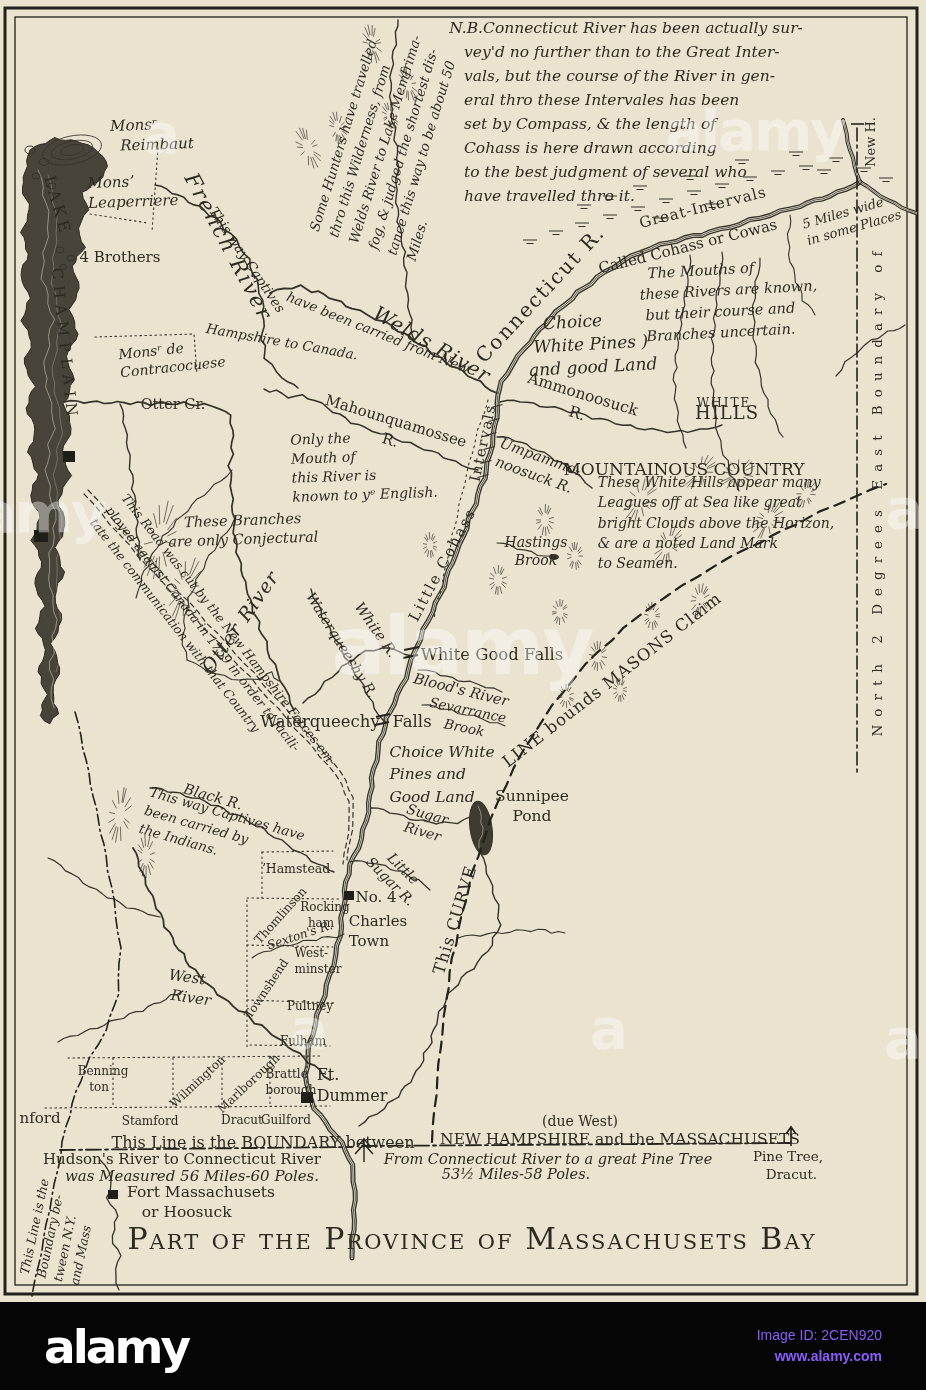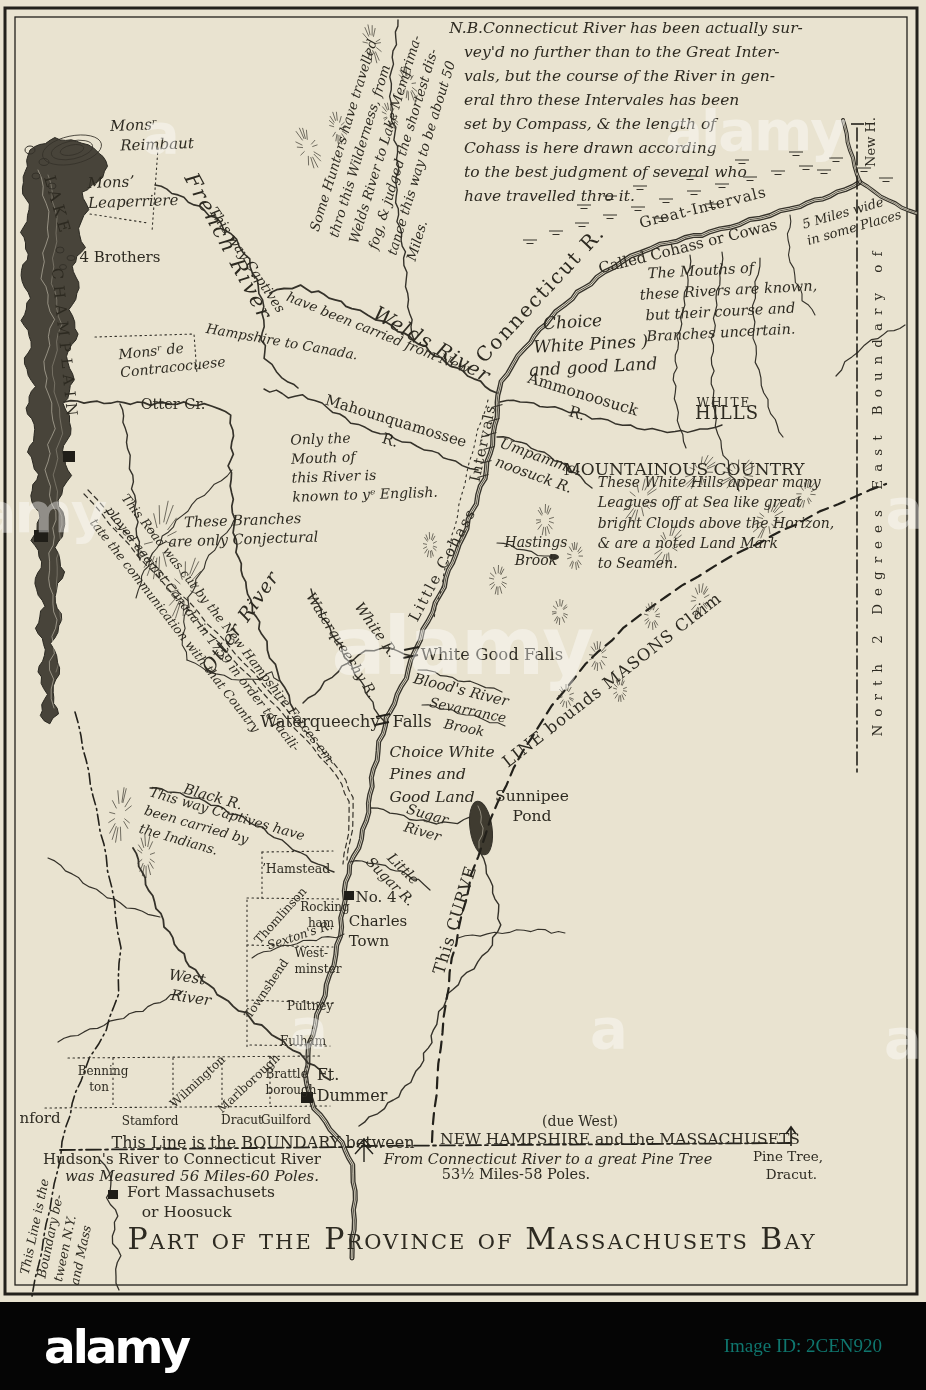--- a/index.html
+++ b/index.html
@@ -3,21 +3,21 @@
 <meta charset="utf-8">
 <style>
   html,body{margin:0;padding:0;background:#777;}
   .stage{position:relative;width:926px;height:1390px;overflow:hidden;background:#e9e3d0;font-family:"DejaVu Serif","Liberation Serif",serif;}
   .map{position:absolute;left:0;top:0;width:926px;height:1302px;background:#e9e3d0;}
   .map svg{position:absolute;left:0;top:0;}
   .lbl{position:absolute;color:#2d2a21;white-space:pre;line-height:1.3;transform-origin:center center;}
   .wm{position:absolute;color:rgba(255,255,255,.40);font-family:"DejaVu Sans","Liberation Sans",sans-serif;font-weight:bold;letter-spacing:-2px;transform:translate(-50%,-50%);pointer-events:none;}
   .bar{position:absolute;left:0;bottom:0;width:926px;height:88px;background:#050505;display:flex;align-items:center;justify-content:space-between;padding:0 44px;box-sizing:border-box;}
   .bar-logo{color:#fff;font-family:"DejaVu Sans","Liberation Sans",sans-serif;font-weight:bold;font-size:47px;letter-spacing:-3px;line-height:1;}
-  .bar-right{text-align:right;color:#0f766e;font-family:Liberation Serif, serif;font-size:19px;line-height:1.5;}
+  .bar-right{text-align:right;color:#8b5cf6;font-family:Liberation Sans, sans-serif;font-size:14px;line-height:1.5;}
   .bar-url{font-weight:bold;}
 </style>
 </head>
 <body>
 
 <div class="stage">
   <div class="map">
     <svg id="art" width="926" height="1302" viewBox="0 0 926 1302">
         <rect x="5" y="8" width="912" height="1286" fill="none" stroke="#23211b" stroke-width="3"></rect>
         <rect x="15" y="17" width="892" height="1268" fill="none" stroke="#23211b" stroke-width="1.3"></rect>
@@ -292,21 +292,21 @@
 Dummer</div>
         <div class="lbl" style="left: 242px; top: 1121px; font-size: 12px; transform: translate(-50%, -50%) rotate(0deg);">Dracut</div>
         <div class="lbl" style="left: 286px; top: 1121px; font-size: 12px; transform: translate(-50%, -50%) rotate(0deg);">Guilford</div>
         <div class="lbl" style="left: 40px; top: 1119px; font-size: 15px; transform: translate(-50%, -50%) rotate(0deg);">nford</div>
         <div class="lbl" style="left: 263px; top: 1143px; font-size: 16px; transform: translate(-50%, -50%) rotate(0deg);">This Line is the BOUNDARY between</div>
         <div class="lbl" style="left: 620px; top: 1139px; font-size: 15.5px; transform: translate(-50%, -50%) rotate(0deg);">NEW HAMPSHIRE and the MASSACHUSETS</div>
         <div class="lbl" style="left: 580px; top: 1121px; font-size: 14px; transform: translate(-50%, -50%) rotate(0deg);">(due West)</div>
         <div class="lbl" style="left: 182px; top: 1160px; font-size: 15px; transform: translate(-50%, -50%) rotate(0deg);">Hudson's River to Connecticut River</div>
         <div class="lbl" style="left: 192px; top: 1177px; font-size: 15px; transform: translate(-50%, -50%) rotate(0deg); font-style: italic;">was Measured 56 Miles-60 Poles.</div>
         <div class="lbl" style="left: 548px; top: 1159px; font-size: 14.5px; transform: translate(-50%, -50%) rotate(0deg); font-style: italic;">From Connecticut River to a great Pine Tree</div>
-        <div class="lbl" style="left: 516px; top: 1174px; font-size: 14.5px; transform: translate(-50%, -50%) rotate(0deg); ">53½ Miles-58 Poles.</div>
+        <div class="lbl" style="left: 516px; top: 1174px; font-size: 14.5px; transform: translate(-50%, -50%) rotate(0deg); font-style: italic;">53½ Miles-58 Poles.</div>
         <div class="lbl" style="left: 788px; top: 1166px; font-size: 13.5px; transform: translate(-50%, -50%) rotate(0deg); text-align: left;">Pine Tree,
    Dracut.</div>
         <div class="lbl" style="left: 201px; top: 1202px; font-size: 15.5px; transform: translate(-50%, -50%) rotate(0deg); text-align: left;">Fort Massachusets
    or Hoosuck</div>
         <div class="lbl" style="left: 472px; top: 1238px; font-size: 30px; transform: translate(-50%, -50%) rotate(0deg); letter-spacing: 2px; font-variant: small-caps; font-weight: 500;">Part of the Province of Massachusets Bay</div>
         <div class="lbl" style="left: 60px; top: 1232px; font-size: 12.5px; transform: translate(-50%, -50%) rotate(-78deg); font-style: italic; line-height: 1.35; text-align: left;">This Line is the
 Boundary be-
 tween N.Y.
 and Mass</div>
       </div>
@@ -318,15 +318,16 @@
         <div class="wm" style="left: 608px; top: 1028px; font-size: 56px;">a</div>
         <div class="wm" style="left: 902px; top: 1038px; font-size: 56px;">a</div>
         <div class="wm" style="left: 308px; top: 1028px; font-size: 56px;">a</div>
         <div class="wm" style="left: 912px; top: 508px; font-size: 56px;">al</div>
       </div>
   </div>
   <div class="bar">
     <div class="bar-logo">alamy</div>
     <div class="bar-right">
       <div class="bar-id">Image ID: 2CEN920</div>
+      <div class="bar-url">www.alamy.com</div>
     </div>
   </div>
 </div>
 
 </body></html>

